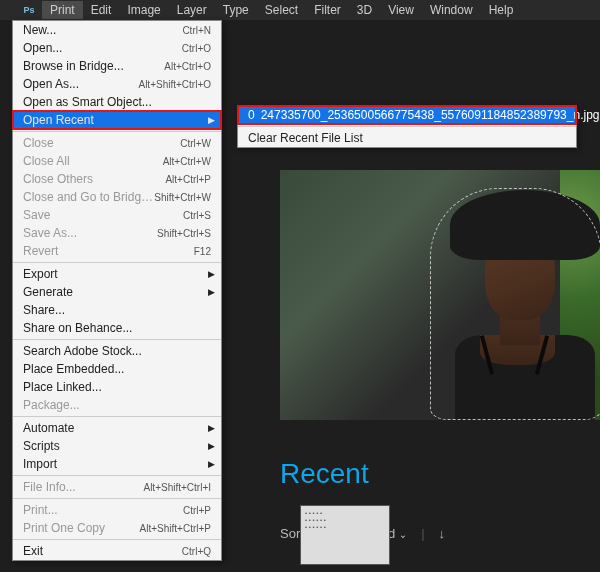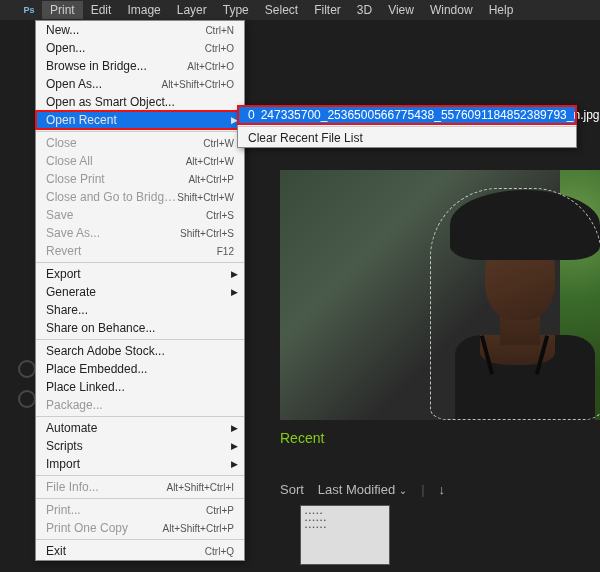--- a/index.html
+++ b/index.html
@@ -1,21 +1,21 @@
 <!DOCTYPE html>
 <html><head>
 <meta charset="utf-8">
 <style>
 * { margin: 0; padding: 0; box-sizing: border-box; font-family: "Segoe UI", Tahoma, sans-serif; }
 body { background: #1e1e1e; width: 600px; height: 572px; overflow: hidden; font-size: 12px; color: #ccc; }
 .menubar { height: 20px; background: #2a2a2a; display: flex; align-items: center; padding: 0 20px; }
 .menubar .logo { width: 18px; height: 16px; margin-right: 4px; display: flex; align-items: center; justify-content: center; color: #7bd; font-size: 9px; font-weight: bold; }
 .menubar .item { padding: 2px 8px; color: #ccc; cursor: pointer; }
 .menubar .item.active { background: #4b4b4b; }
-.dropdown { position: absolute; left: 35px; top: 20px; width: 210px; background: #f4f4f4; border: 1px solid #888; box-shadow: 2px 2px 6px rgba(0,0,0,0.4); z-index: 100; }
+.dropdown { position: absolute; left: 12px; top: 20px; width: 210px; background: #f4f4f4; border: 1px solid #888; box-shadow: 2px 2px 6px rgba(0,0,0,0.4); z-index: 100; }
 .dropdown .menu-row { display: flex; align-items: center; height: 18px; padding: 0 10px; color: #222; cursor: default; position: relative; }
 .dropdown .menu-row.highlight { background: #1473e6; color: #e5e5e5; }
 .dropdown .menu-row.highlight.boxed { outline: 2px solid #e11; outline-offset: -1px; }
 .dropdown .menu-row .label { flex: 1; white-space: nowrap; overflow: hidden; text-overflow: ellipsis; }
 .dropdown .menu-row .shortcut { color: #555; font-size: 10px; }
 .dropdown .menu-row .arrow { position: absolute; right: 6px; font-size: 9px; }
 .dropdown .menu-row.disabled { color: #999; }
 .dropdown hr { border: none; border-top: 1px solid #ccc; margin: 2px 0; }
 .submenu { position: absolute; left: 237px; top: 105px; width: 340px; background: #f4f4f4; border: 1px solid #888; box-shadow: 2px 2px 6px rgba(0,0,0,0.4); z-index: 101; }
 .submenu .menu-row { display: flex; align-items: center; height: 18px; padding: 0 10px; color: #222; cursor: default; }
@@ -29,21 +29,21 @@
 .figure { position: absolute; left: 150px; top: 20px; width: 170px; height: 230px; }
 .hat { position: absolute; left: 20px; top: 0; width: 150px; height: 70px; background: #1a1a1a; border-radius: 50% 50% 20% 20%; }
 .face { position: absolute; left: 55px; top: 40px; width: 70px; height: 90px; background: linear-gradient(160deg, #5a3a28 0%, #4a2e1e 60%, #3a2418 100%); border-radius: 45% 45% 40% 40%; }
 .neck { position: absolute; left: 70px; top: 120px; width: 40px; height: 35px; background: linear-gradient(180deg, #4a2e1e, #3a2418); }
 .body { position: absolute; left: 25px; top: 145px; width: 140px; height: 100px; background: #1a1a1a; border-radius: 20% 20% 0 0; }
 .strap { position: absolute; left: 55px; top: 145px; width: 4px; height: 40px; background: #0a0a0a; transform: rotate(-15deg); }
 .strap2 { position: absolute; left: 110px; top: 145px; width: 4px; height: 40px; background: #0a0a0a; transform: rotate(15deg); }
 .skin2 { position: absolute; left: 50px; top: 145px; width: 75px; height: 30px; background: linear-gradient(180deg, #4a2e1e, #3a2418); border-radius: 0 0 40% 40%; }
 .selection { position: absolute; left: 150px; top: 18px; width: 172px; height: 232px; border: 1px dashed #fff; border-radius: 40% 40% 10% 10% / 30% 30% 5% 5%; pointer-events: none; opacity: 0.7; }
 .recent-section { position: absolute; left: 280px; top: 430px; width: 320px; }
-.recent-title { color: #84cc16; font-size: 14px; font-weight: 400; margin-bottom: 18px; }
+.recent-title { color: #0ea5e9; font-size: 28px; font-weight: 400; margin-bottom: 18px; margin-top: 28px; }
 .sort-row { display: flex; align-items: center; gap: 14px; color: #bbb; font-size: 13px; margin-top: 36px; }
 .sort-row .chev { font-size: 10px; }
 .sort-row .divider { color: #555; }
 .thumb { position: absolute; left: 300px; top: 505px; width: 90px; height: 60px; background: #ddd; border: 1px solid #555; }
 .thumb-text { font-size: 6px; color: #555; padding: 4px; line-height: 1.2; }
 .left-panel-hint { position: absolute; left: 18px; top: 360px; width: 30px; height: 50px; }
 .circle1 { width: 18px; height: 18px; border: 2px solid #888; border-radius: 50%; margin-bottom: 12px; opacity: 0.4; }
 </style>
 </head>
 <body>
@@ -90,21 +90,21 @@
   <hr>
   <div class="menu-row disabled">
       <span class="label">Close</span>
       <span class="shortcut">Ctrl+W</span>
     </div>
   <div class="menu-row disabled">
       <span class="label">Close All</span>
       <span class="shortcut">Alt+Ctrl+W</span>
     </div>
   <div class="menu-row disabled">
-      <span class="label">Close Print</span>
+      <span class="label">Close Others</span>
       <span class="shortcut">Alt+Ctrl+P</span>
     </div>
   <div class="menu-row disabled">
       <span class="label">Close and Go to Bridge...</span>
       <span class="shortcut">Shift+Ctrl+W</span>
     </div>
   <div class="menu-row disabled">
       <span class="label">Save</span>
       <span class="shortcut">Ctrl+S</span>
     </div>

